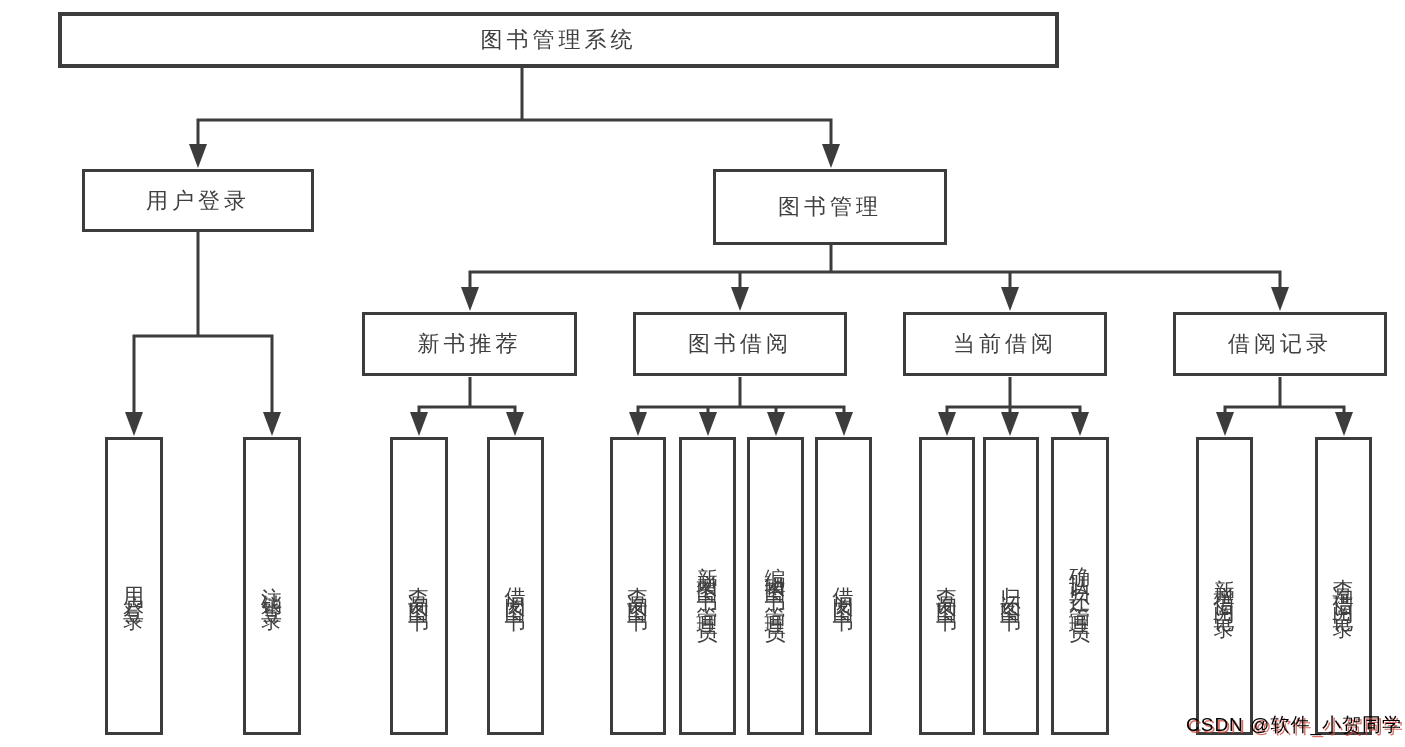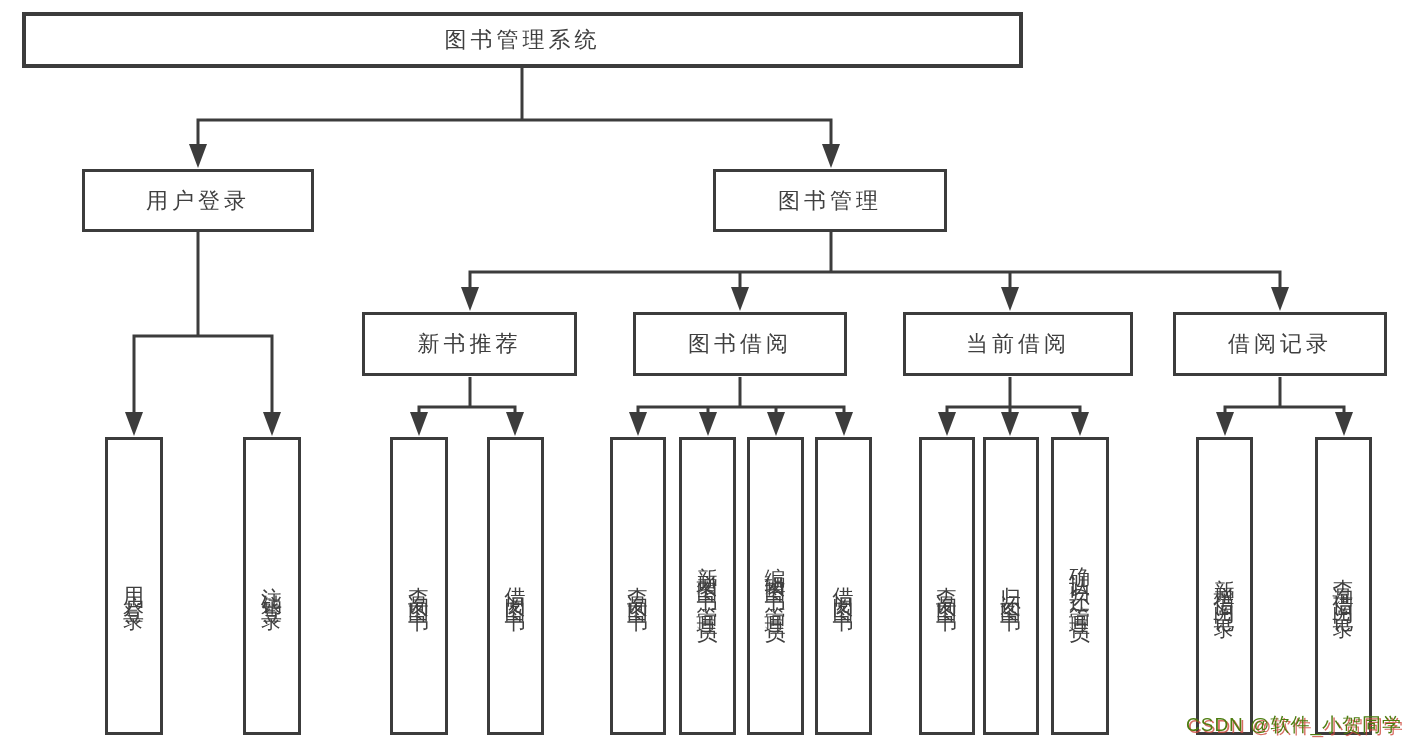--- a/index.html
+++ b/index.html
@@ -6,33 +6,33 @@
   .canvas{
     position:relative;width:1405px;height:747px;background:#ffffff;
     font-family:"Liberation Sans", sans-serif;overflow:hidden;
   }
   .connectors{position:absolute;left:0;top:0;}
   .node{
     position:absolute;box-sizing:border-box;background:#ffffff;
     border:3px solid #3c3c3c;display:flex;align-items:center;justify-content:center;
     color:#3f3f3f;font-size:22px;letter-spacing:4px;white-space:nowrap;
   }
-  .node.root{border-width:4px;}
+  .node.root{border-width:4px;margin-left:36px;}
   .vnode{
     position:absolute;box-sizing:border-box;background:#ffffff;
     border:3px solid #3c3c3c;display:flex;align-items:center;justify-content:center;
     color:#3f3f3f;
   }
   .vnode span{
     writing-mode:vertical-rl;text-orientation:mixed;
     font-size:21px;letter-spacing:8px;line-height:1;color:#3f3f3f;
   }
   .watermark{
     position:absolute;left:1186px;top:712px;z-index:5;
-    font-size:19px;letter-spacing:1px;color:#4d7c0f;white-space:nowrap;
+    font-size:19px;letter-spacing:1px;color:#000000;white-space:nowrap;
     text-shadow:2px 2px 0 rgba(205,72,60,0.8);
   }
 </style>
 </head>
 <body>
 
 <div class="canvas">
 
   <svg class="connectors" width="1405" height="747" viewBox="0 0 1405 747">
     <g stroke="#3c3c3c" stroke-width="3" fill="none" stroke-linejoin="miter">
@@ -86,31 +86,31 @@
     </g>
   </svg>
 
   <div class="node root" style="left:22px;top:12px;width:1001px;height:56px">
     <span>图书管理系统</span>
   </div>
 
   <div class="node" style="left:82px;top:169px;width:232px;height:63px">
     <span>用户登录</span>
   </div>
-  <div class="node" style="left:713px;top:169px;width:234px;height:63px">
+  <div class="node" style="left:713px;top:169px;width:234px;height:76px">
     <span>图书管理</span>
   </div>
 
   <div class="node" style="left:633px;top:312px;width:214px;height:64px">
     <span>图书借阅</span>
   </div>
   <div class="node" style="left:362px;top:312px;width:215px;height:64px">
     <span>新书推荐</span>
   </div>
-  <div class="node" style="left:903px;top:312px;width:230px;height:64px">
+  <div class="node" style="left:903px;top:312px;width:204px;height:64px">
     <span>当前借阅</span>
   </div>
   <div class="node" style="left:1173px;top:312px;width:214px;height:64px">
     <span>借阅记录</span>
   </div>
 
   <div class="vnode" style="left:105px;top:437px;width:58px;height:298px">
     <span>用户登录</span>
   </div>
   <div class="vnode" style="left:243px;top:437px;width:58px;height:298px">

